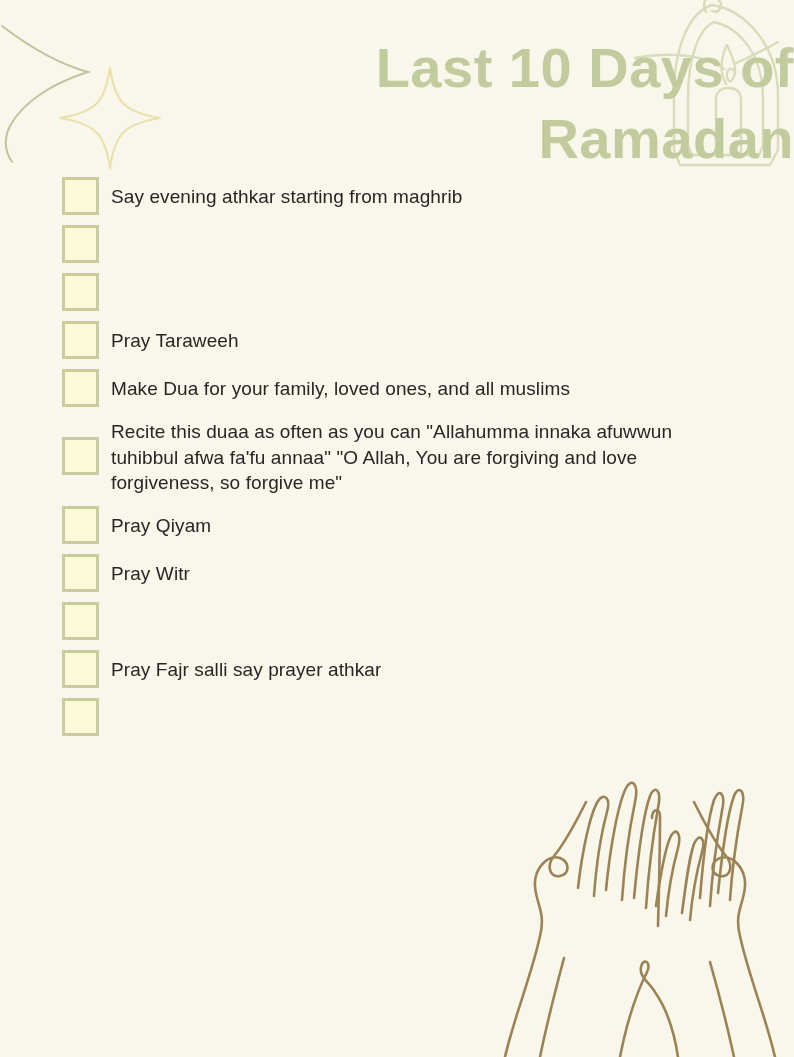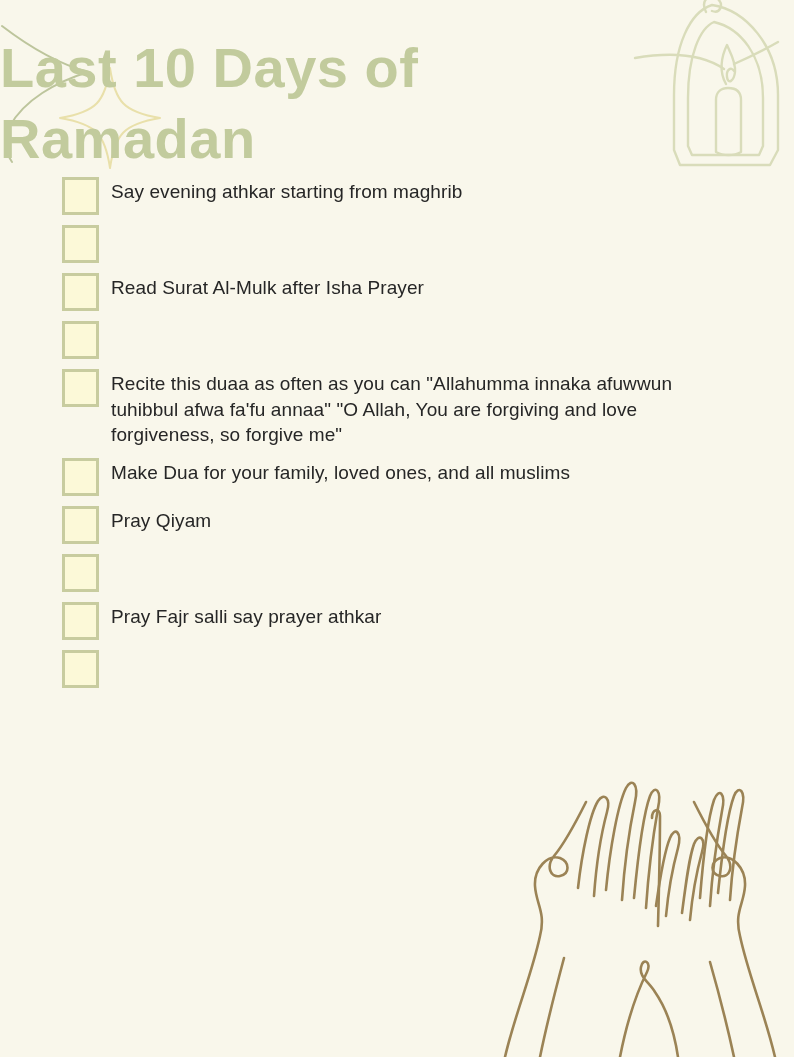--- a/index.html
+++ b/index.html
@@ -19,37 +19,37 @@
     pointer-events: none;
   }
   .decor-left   { left: 0;    top: 20px;  }
   .decor-lantern{ left: 630px; top: 0;    }
   .decor-hands  { left: 490px; top: 756px;}
   h1.title {
     position: absolute;
     top: 33px;
     left: 0;
     width: 100%;
-    text-align: left;
+    text-align: right;
     color: #c2cb9d;
     font-size: 56px;
     font-weight: 700;
     letter-spacing: 0.5px;
     line-height: 1.26;
     white-space: pre-line;
   }
   .checklist {
     position: absolute;
     left: 62px;
     top: 177px;
     width: 695px;
   }
   .row {
     display: flex;
-    align-items: flex-start;
+    align-items: center;
     margin-bottom: 10px;
   }
   .box {
     flex: 0 0 37px;
     width: 37px;
     height: 38px;
     background: #fcf9d8;
     border: 3px solid #c8cc9f;
     margin-right: 12px;
     cursor: pointer;
@@ -96,44 +96,48 @@
     </div>
 
     <div class="row">
       <span class="box"></span>
     </div>
 
 
 
     <div class="row">
       <span class="box"></span>
-      <span class="label">Read Surat Al-Mulk after Isha Prayer</span>
     </div>
 
     <div class="row">
       <span class="box"></span>
+      <span class="label">Pray Taraweeh</span>
+    </div>
+
+    <div class="row">
+      <span class="box"></span>
+      <span class="label">Make Dua for your family, loved ones, and all muslims</span>
     </div>
 
     <div class="row">
       <span class="box"></span>
       <span class="label">Recite this duaa as often as you can "Allahumma innaka afuwwun
 tuhibbul afwa fa'fu annaa"  "O Allah, You are forgiving and love
 forgiveness, so forgive me"</span>
     </div>
 
     <div class="row">
       <span class="box"></span>
-      <span class="label">Make Dua for your family, loved ones, and all muslims</span>
+      <span class="label">Pray Qiyam</span>
     </div>
 
     <div class="row">
       <span class="box"></span>
-      <span class="label">Pray Qiyam</span>
+      <span class="label">Pray Witr</span>
     </div>
-
 
 
     <div class="row">
       <span class="box"></span>
     </div>
 
     <div class="row">
       <span class="box"></span>
       <span class="label">Pray Fajr salli say prayer athkar</span>
     </div>

